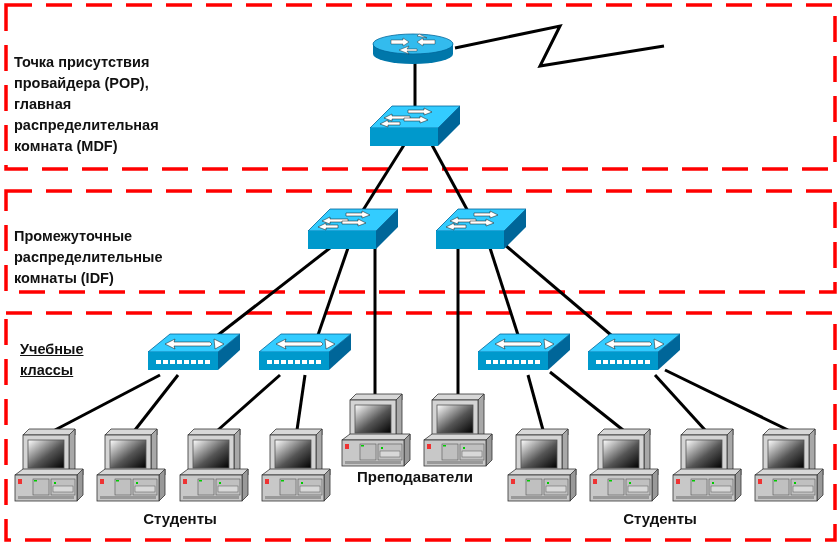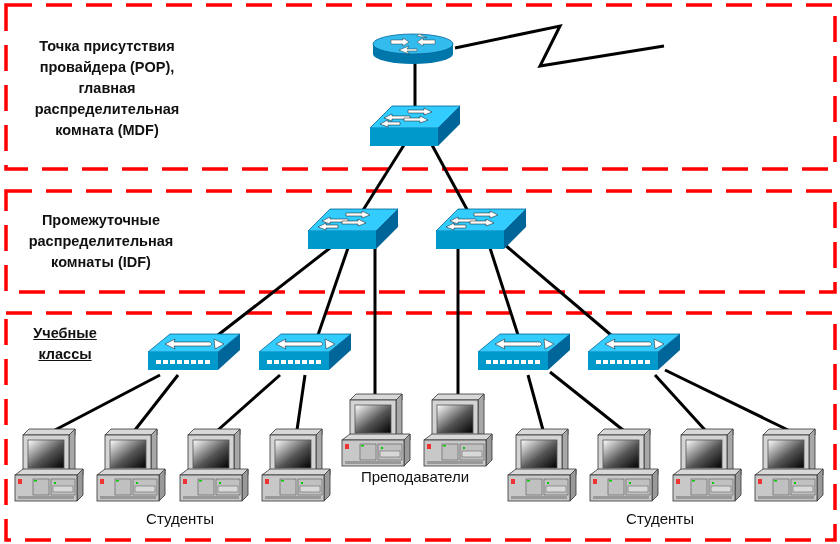--- a/index.html
+++ b/index.html
@@ -1,21 +1,21 @@
 <!DOCTYPE html>
 <html><head>
 <meta charset="utf-8">
 <style>
   html, body { margin:0; padding:0; background:#fff; }
   body { width:840px; height:544px; position:relative; overflow:hidden;
          font-family:"Liberation Sans", sans-serif; }
   #stage { position:absolute; left:0; top:0; width:840px; height:544px; }
   .zone-label { position:absolute; font-weight:bold; font-size:14.5px; line-height:21px;
-                color:#111; text-align:center; white-space:pre-line; }
-  .group-label { position:absolute; font-weight:normal; font-size:15px; color:#111; text-align:center; }
+                color:#111; white-space:pre-line;margin-top:16px; }
+  .group-label { position:absolute; font-weight:bold; font-size:15px; color:#111; text-align:center; }
 </style>
 </head>
 <body>
 
 <svg id="stage" width="840" height="544" viewBox="0 0 840 544" xmlns="http://www.w3.org/2000/svg">
   <defs>
     <linearGradient id="screenGrad" x1="0" y1="0" x2="1" y2="1">
       <stop offset="0" stop-color="#ffffff"></stop>
       <stop offset="0.55" stop-color="#555"></stop>
       <stop offset="1" stop-color="#000"></stop>
@@ -138,20 +138,20 @@
   <use href="#pc" x="673" y="429"></use>
   <use href="#pc" x="755" y="429"></use>
 </svg>
 
 <div class="zone-label" style="left:14px; top:36px; width:186px;">Точка присутствия
 провайдера (POP),
 главная
 распределительная
 комната (MDF)</div>
 <div class="zone-label" style="left:14px; top:210px; width:174px;">Промежуточные
-распределительная
+распределительные
 комнаты (IDF)</div>
 <div class="zone-label" style="left:20px; top:323px; width:90px;text-decoration:underline;">Учебные
 классы</div>
 
 <div class="group-label" style="left:120px; top:510px; width:120px;">Студенты</div>
 <div class="group-label" style="left:340px; top:468px; width:150px;">Преподаватели</div>
 <div class="group-label" style="left:600px; top:510px; width:120px;">Студенты</div>
 
 </body></html>

